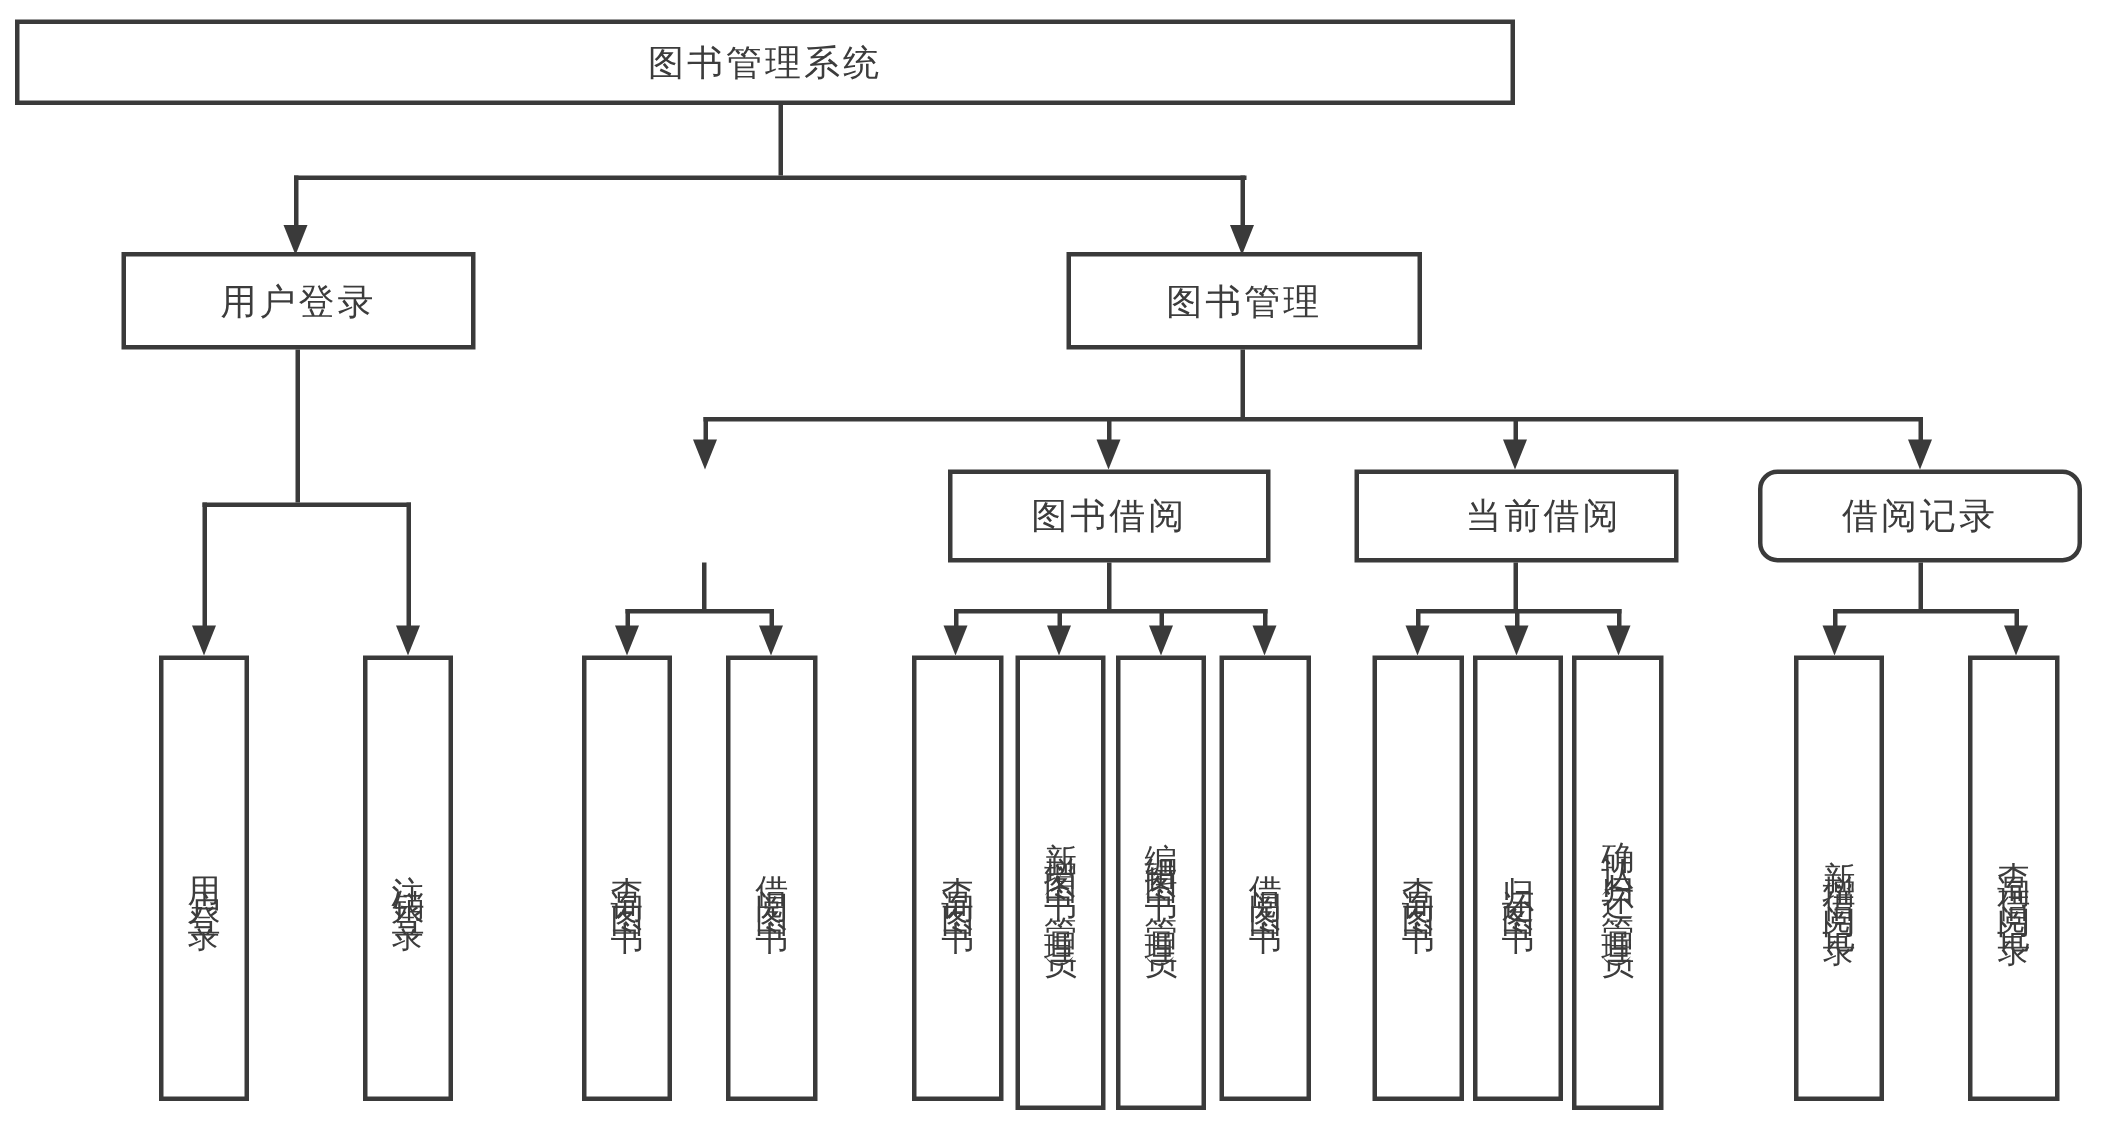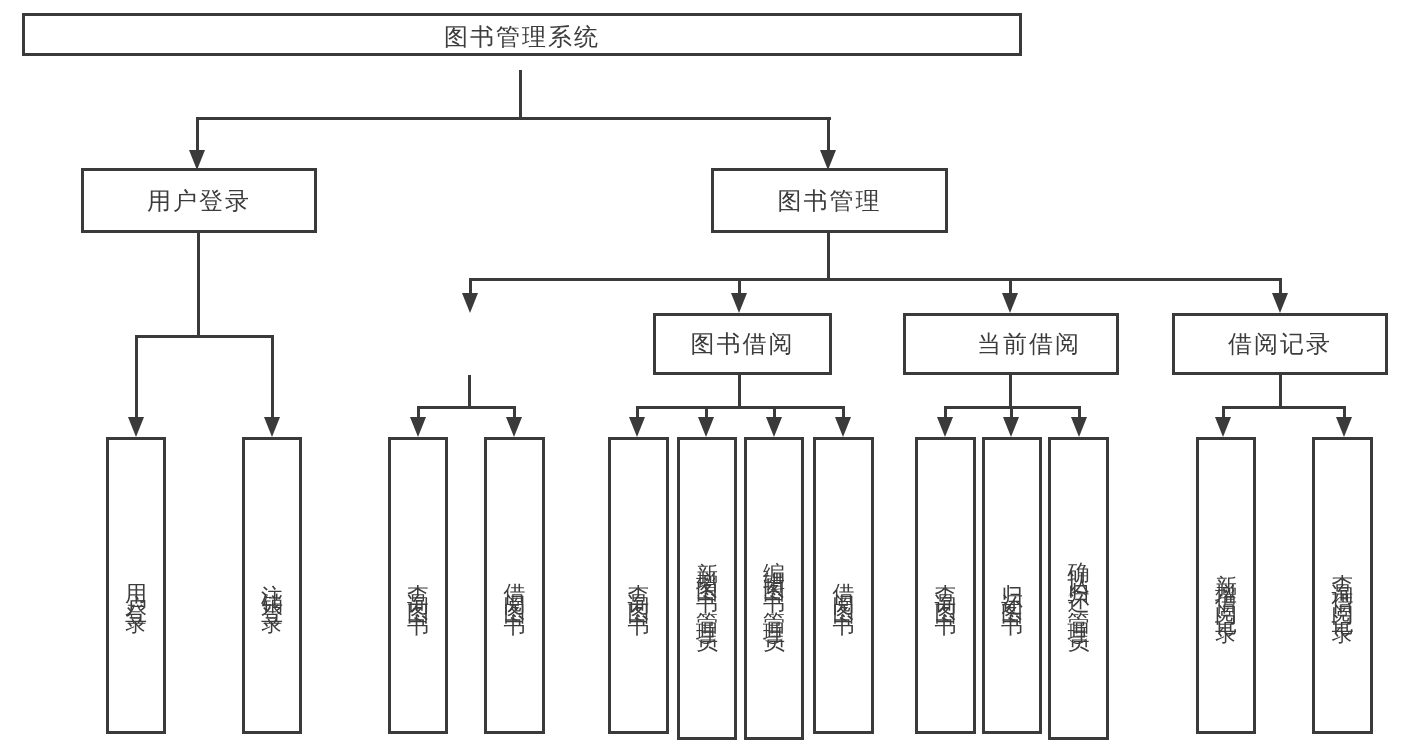--- a/index.html
+++ b/index.html
@@ -30,21 +30,21 @@
   .watermark {
     position:absolute; left:1185px; top:711px;
     font-size:17px; letter-spacing:1px; color:#b3b3b3; white-space:nowrap;
   }
 </style>
 </head>
 <body>
 
 <div class="canvas">
 
-  <div class="box hbox" style="left:22px; top:13px; width:1000px; height:43px;align-items:flex-end;">
+  <div class="box hbox" style="left:10px; top:13px; width:1000px; height:57px;">
     <span>图书管理系统</span>
   </div>
 
   <div class="vline" style="left:519px; top:70px; height:47px;"></div>
   <div class="hline" style="left:196px; top:117px; width:635px;"></div>
   <div class="vline" style="left:196px; top:117px; height:35px;"></div>
   <div class="tri" style="left:189px; top:150px;"></div>
   <div class="vline" style="left:827px; top:117px; height:35px;"></div>
   <div class="tri" style="left:820px; top:150px;"></div>
 
@@ -66,27 +66,27 @@
   <div class="hline" style="left:469px; top:278px; width:813px;"></div>
   <div class="vline" style="left:469px; top:278px; height:17px;"></div>
   <div class="tri" style="left:462px; top:293px;"></div>
   <div class="vline" style="left:738px; top:278px; height:17px;"></div>
   <div class="tri" style="left:731px; top:293px;"></div>
   <div class="vline" style="left:1009px; top:278px; height:17px;"></div>
   <div class="tri" style="left:1002px; top:293px;"></div>
   <div class="vline" style="left:1279px; top:278px; height:17px;"></div>
   <div class="tri" style="left:1272px; top:293px;"></div>
 
-  <div class="box hbox" style="left:632px; top:313px; width:179px; height:62px;margin-left:21px;">
+  <div class="box hbox" style="left:632px; top:313px; width:215px; height:62px;">
     <span>图书借阅</span>
   </div>
   <div class="box hbox" style="left:903px; top:313px; width:216px; height:62px;padding-left:36px;">
     <span>当前借阅</span>
   </div>
-  <div class="box hbox" style="left:1172px; top:313px; width:216px; height:62px;">
+  <div class="box hbox" style="left:1172px; top:313px; width:216px; height:62px;border-radius:13px;">
     <span>借阅记录</span>
   </div>
 
   <div class="vline" style="left:468px; top:375px; height:31px;"></div>
   <div class="hline" style="left:417px; top:406px; width:99px;"></div>
   <div class="vline" style="left:417px; top:406px; height:13px;"></div>
   <div class="tri" style="left:410px; top:417px;"></div>
   <div class="vline" style="left:513px; top:406px; height:13px;"></div>
   <div class="tri" style="left:506px; top:417px;"></div>
 

